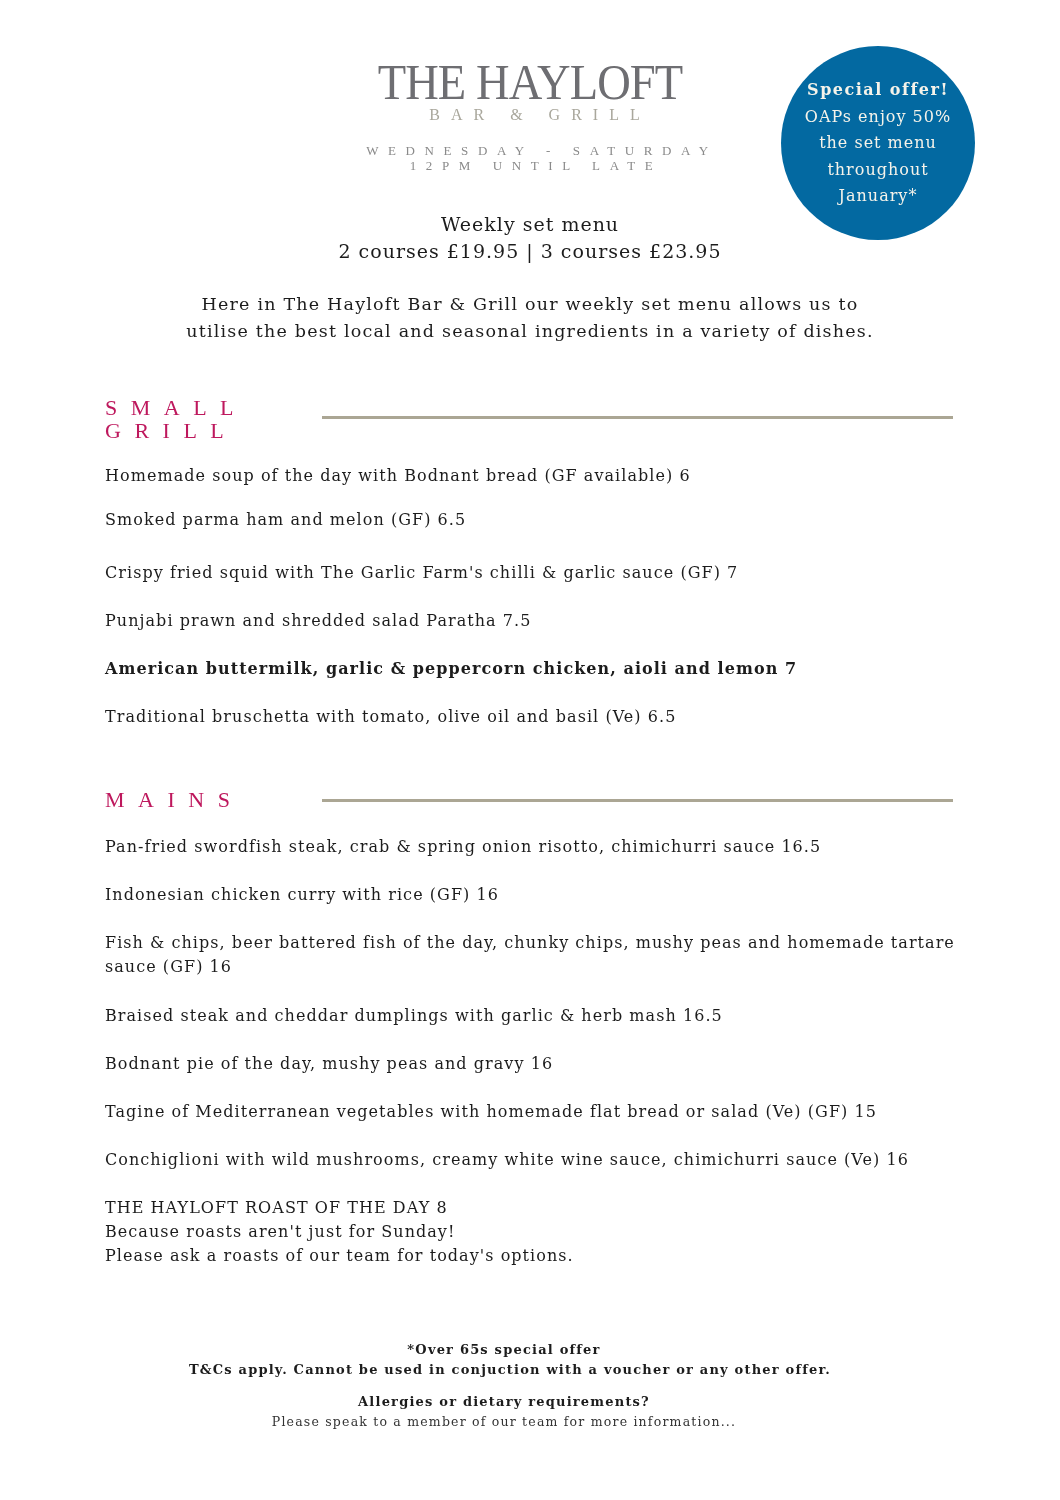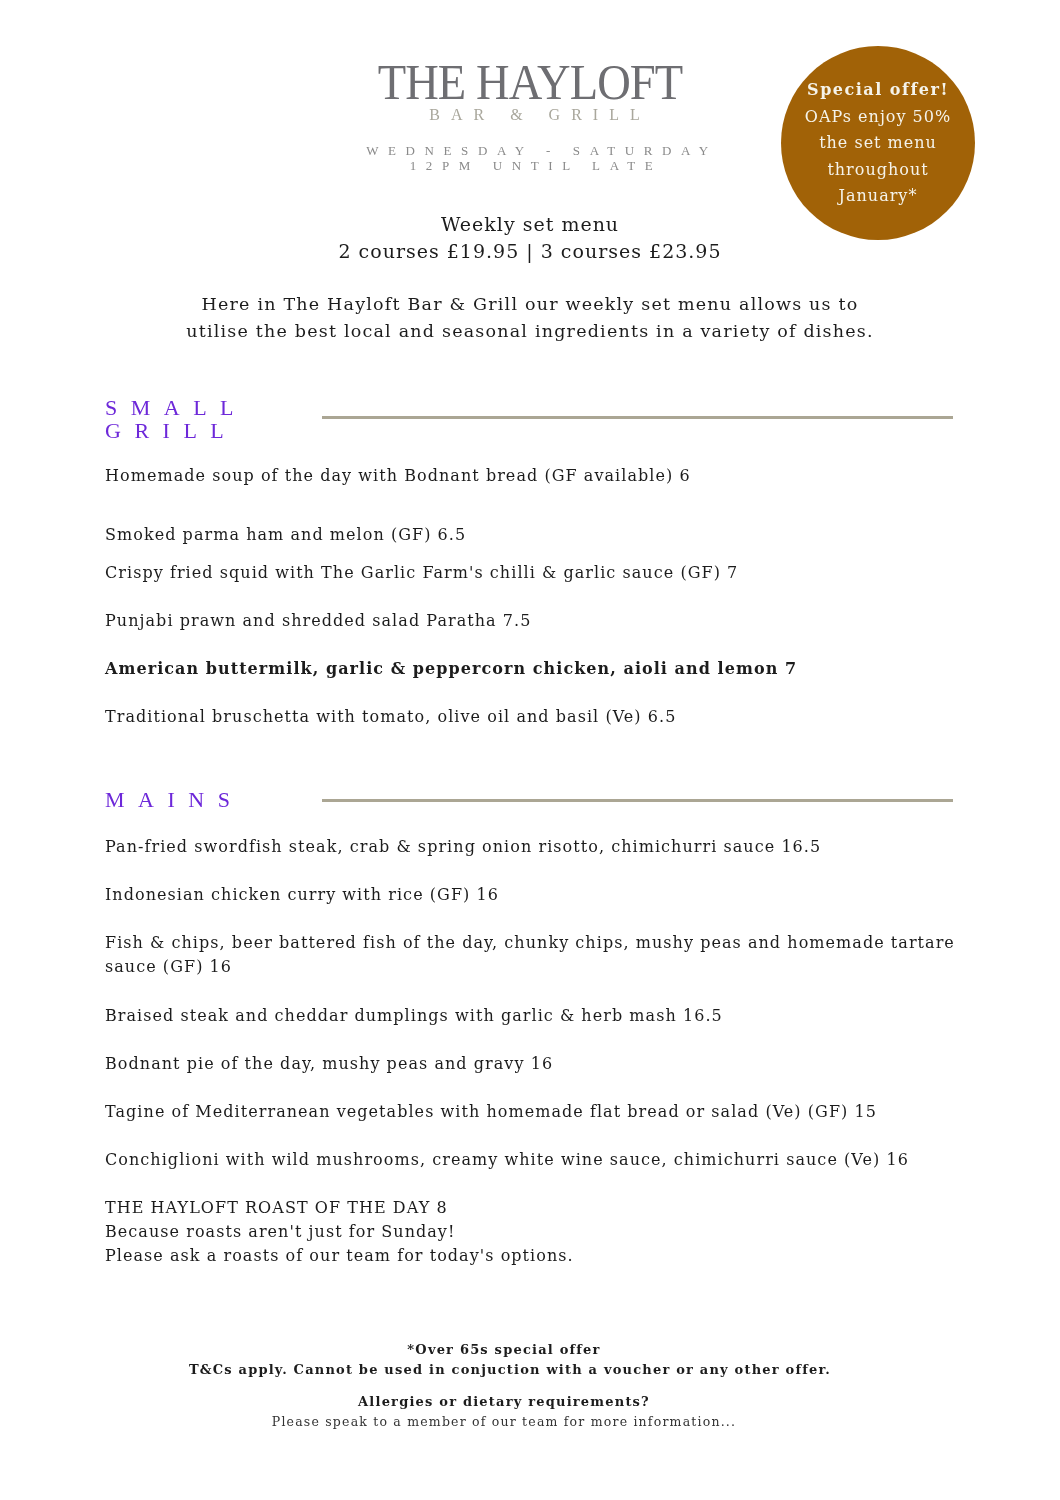--- a/index.html
+++ b/index.html
@@ -48,21 +48,21 @@
       letter-spacing: 9.6px;
     }
     .hours.l1 { top: 143px; padding-left: 12px; }
     .hours.l2 { top: 158px; padding-left: 6px; }
 
     
     .offer-circle {
       left: 781px; top: 46px;
       width: 194px; height: 194px;
       border-radius: 50%;
-      background: #a16207;
+      background: #0369a1;
       color: #f5f3ea;
       text-align: center;
       box-sizing: border-box;
       padding-top: 31px;
       font-family: "DejaVu Serif", "Liberation Serif", serif;
       font-size: 16px;
       line-height: 26.5px;
       letter-spacing: 1px;
     }
     .offer-circle .headline { font-weight: bold; letter-spacing: 1.5px; }
@@ -81,21 +81,21 @@
     .setmenu-prices { top: 238px; }
     .intro1 { top: 291px; font-size: 17.5px; letter-spacing: 1.2px; }
     .intro2 { top: 318px; font-size: 17.5px; letter-spacing: 1.2px; }
 
     
     .section-heading {
       left: 105px;
       font-family: "Liberation Serif", "DejaVu Serif", serif;
       font-size: 22px;
       line-height: 23px;
-      color: #6d28d9;
+      color: #be185d;
       letter-spacing: 13.5px;
     }
     .rule {
       left: 322px;
       width: 631px;
       height: 3px;
       background: #aba694;
     }
 
     
@@ -149,21 +149,21 @@
 <div class="abs center-line intro1">Here in The Hayloft Bar &amp; Grill our weekly set menu allows us to</div>
 <div class="abs center-line intro2">utilise the best local and seasonal ingredients in a variety of dishes.</div>
 
 <div class="abs section-heading" style="top:396px;">
   <div>SMALL</div>
   <div>GRILL</div>
 </div>
 <div class="abs rule" style="top:416px;"></div>
 
 <div class="abs item" style="top:464px;">Homemade soup of the day with Bodnant bread (GF available) 6</div>
-<div class="abs item" style="top:523px;">Smoked parma ham and melon (GF) 6.5</div>
+<div class="abs item" style="top:508px;">Smoked parma ham and melon (GF) 6.5</div>
 <div class="abs item" style="top:561px;">Crispy fried squid with The Garlic Farm's chilli &amp; garlic sauce (GF) 7</div>
 <div class="abs item" style="top:609px;">Punjabi prawn and shredded salad Paratha  7.5</div>
 <div class="abs item" style="top:657px;font-weight:bold;">American buttermilk, garlic &amp; peppercorn chicken, aioli and lemon 7</div>
 <div class="abs item" style="top:705px;">Traditional bruschetta with tomato, olive oil and basil (Ve) 6.5</div>
 
 <div class="abs section-heading" style="top:788px;">MAINS</div>
 <div class="abs rule" style="top:799px;"></div>
 
 <div class="abs item" style="top:835px;">Pan-fried swordfish steak, crab &amp; spring onion risotto, chimichurri sauce 16.5</div>
 <div class="abs item" style="top:883px;">Indonesian chicken curry with rice  (GF) 16</div>

